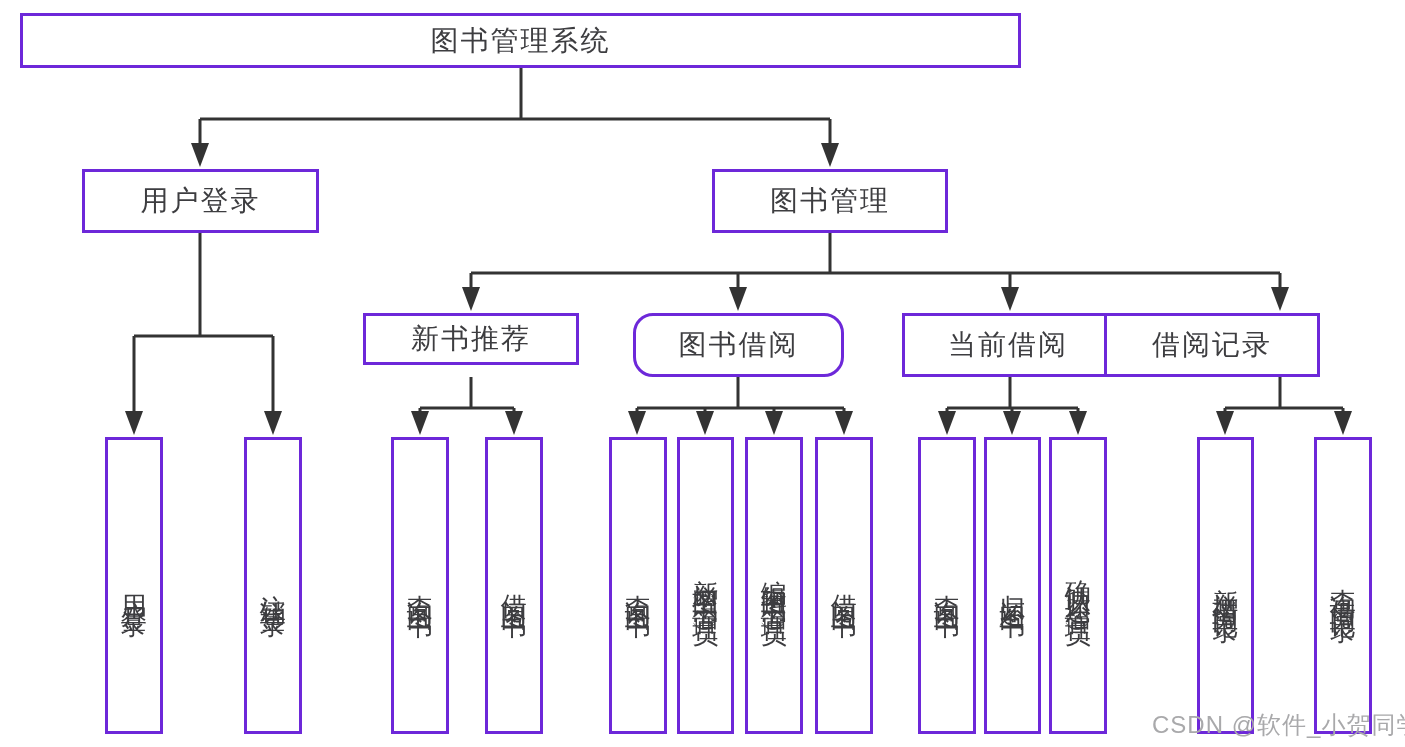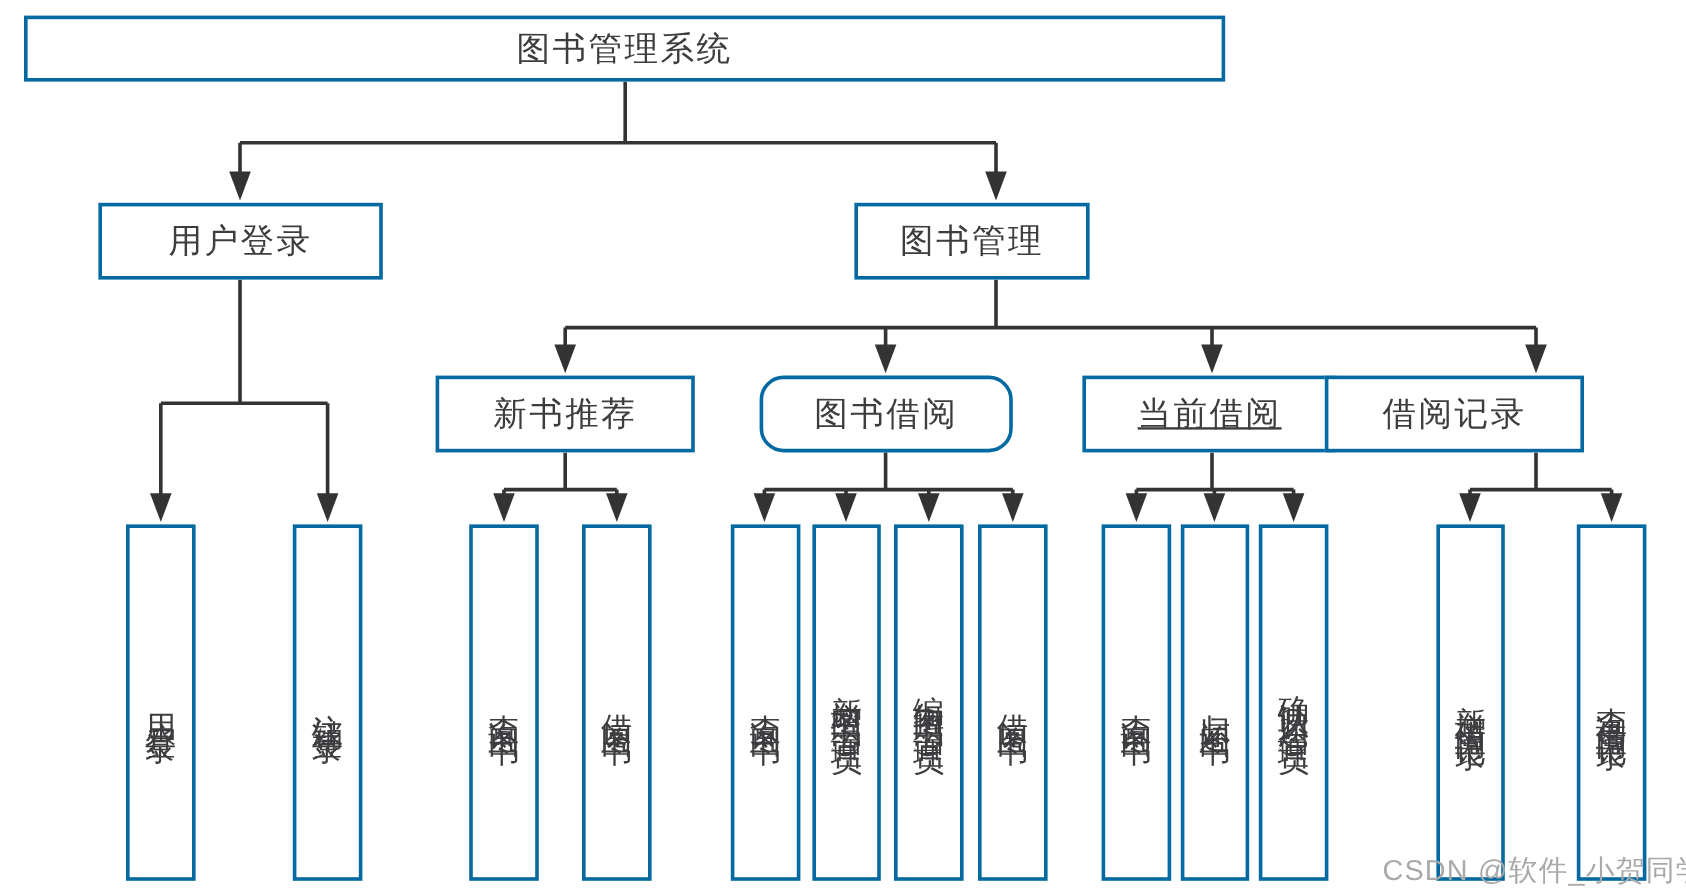--- a/index.html
+++ b/index.html
@@ -18,21 +18,21 @@
   #connectors {
     position: absolute;
     left: 0;
     top: 0;
     width: 1405px;
     height: 747px;
   }
   .box {
     position: absolute;
     box-sizing: border-box;
-    border: 3px solid #0369a1;
+    border: 3px solid #6d28d9;
     background: #ffffff;
     display: flex;
     align-items: center;
     justify-content: center;
     color: #3d3d40;
   }
   .h-box .label {
     font-size: 28px;
     letter-spacing: 2px;
     white-space: nowrap;
@@ -101,31 +101,31 @@
     </g>
   </svg>
 
   <div class="box h-box" style="left:20px; top:13px; width:1001px; height:55px;">
     <span class="label">图书管理系统</span>
   </div>
 
   <div class="box h-box" style="left:82px; top:169px; width:237px; height:64px;">
     <span class="label">用户登录</span>
   </div>
-  <div class="box h-box" style="left:712px; top:169px; width:196px; height:64px;">
+  <div class="box h-box" style="left:712px; top:169px; width:236px; height:64px;">
     <span class="label">图书管理</span>
   </div>
 
-  <div class="box h-box" style="left:363px; top:313px; width:216px; height:64px;">
+  <div class="box h-box" style="left:363px; top:313px; width:216px; height:52px;">
     <span class="label">新书推荐</span>
   </div>
   <div class="box h-box" style="left:633px; top:313px; width:211px; height:64px;border-radius:20px;">
     <span class="label">图书借阅</span>
   </div>
-  <div class="box h-box" style="left:902px; top:313px; width:212px; height:64px;text-decoration:underline;">
+  <div class="box h-box" style="left:902px; top:313px; width:212px; height:64px;">
     <span class="label">当前借阅</span>
   </div>
   <div class="box h-box" style="left:1104px; top:313px; width:216px; height:64px;">
     <span class="label">借阅记录</span>
   </div>
 
   <div class="box v-box" style="left:105px; top:437px; width:58px; height:297px;">
     <span class="label">用户登录</span>
   </div>
   <div class="box v-box" style="left:244px; top:437px; width:58px; height:297px;">

